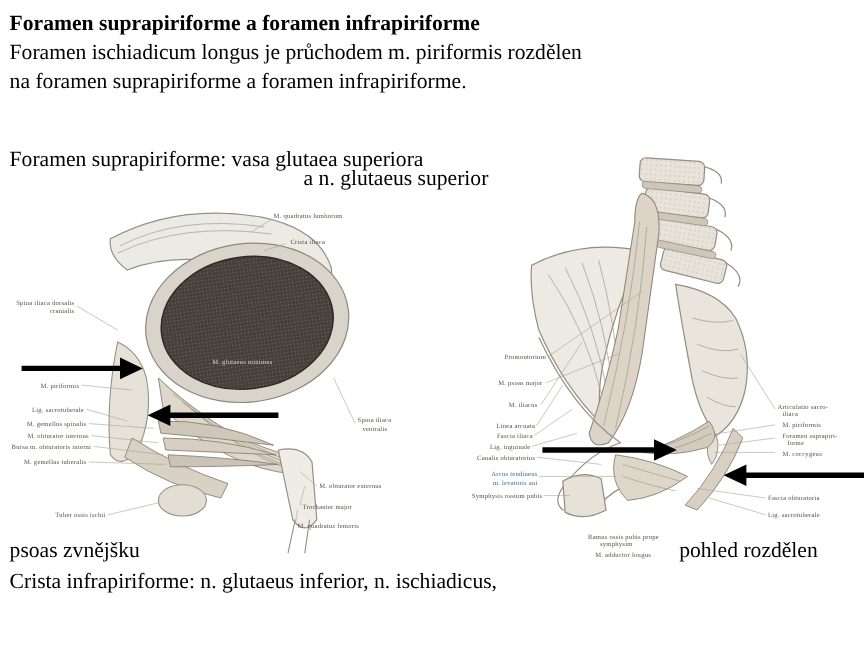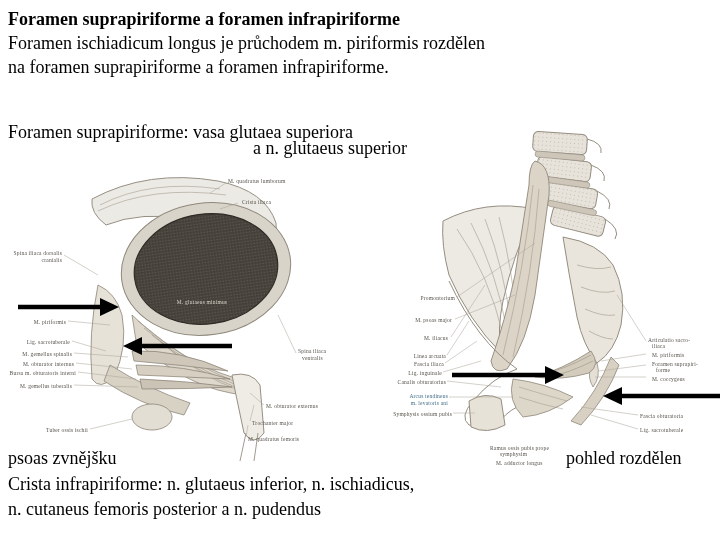--- a/index.html
+++ b/index.html
@@ -233,14 +233,13 @@
     </g>
     <g>
       <line x1="720" y1="396" x2="620" y2="396" stroke="#000" stroke-width="4.5"></line>
       <polygon points="622,387 603,396 622,405" fill="#000"></polygon>
     </g>
   </svg>
 
   <div class="txt" style="left:8px; top:448px;">psoas zvnějšku</div>
   <div class="txt" style="left:566px; top:448px;">pohled rozdělen</div>
   <div class="txt" style="left:8px; top:474px;">Crista infrapiriforme: n. glutaeus inferior, n. ischiadicus,</div>
-  <div class="txt" style="left:8px; top:499px;">n. cutaneus femoris posterior a n. pudendus</div>
 </div>
 
 </body></html>

